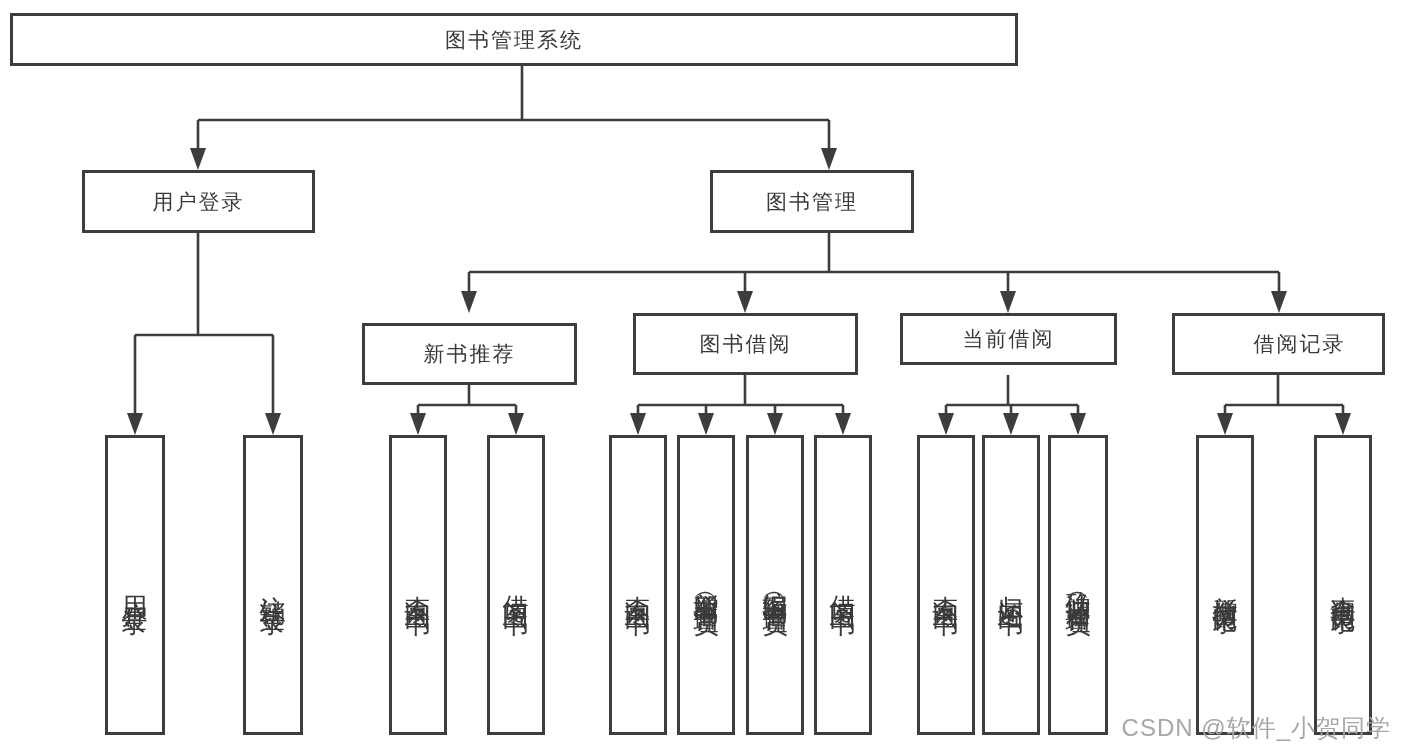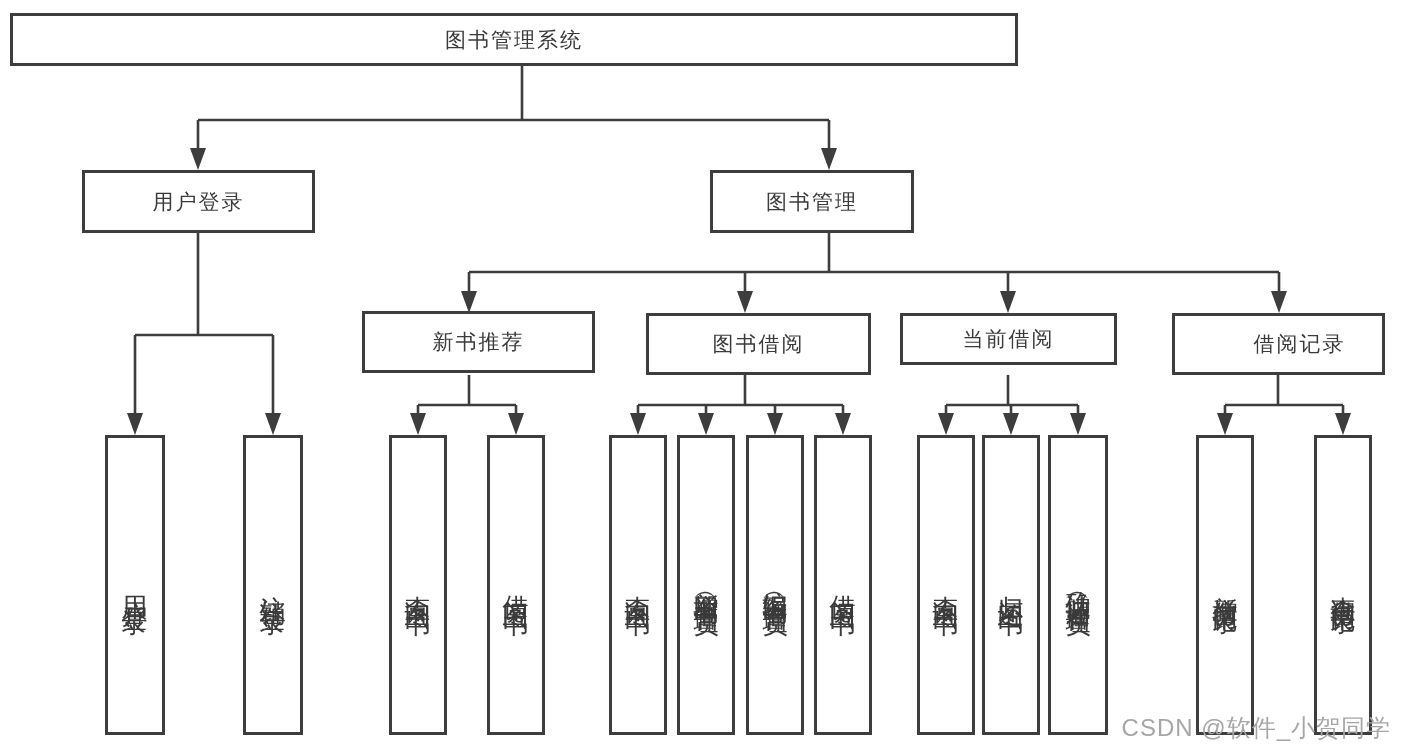--- a/index.html
+++ b/index.html
@@ -117,24 +117,24 @@
     <span>图书管理系统</span>
   </div>
 
   <div class="box hbox" style="left:82px;top:170px;width:233px;height:63px;">
     <span>用户登录</span>
   </div>
   <div class="box hbox" style="left:710px;top:170px;width:204px;height:63px;">
     <span>图书管理</span>
   </div>
 
-  <div class="box hbox" style="left:362px;top:311px;width:233px;height:62px;">
+  <div class="box hbox" style="left:362px;top:323px;width:215px;height:62px;">
     <span>新书推荐</span>
   </div>
-  <div class="box hbox" style="left:633px;top:313px;width:225px;height:62px;margin-left:13px;">
+  <div class="box hbox" style="left:633px;top:313px;width:225px;height:62px;">
     <span>图书借阅</span>
   </div>
   <div class="box hbox" style="left:900px;top:313px;width:217px;height:52px;">
     <span>当前借阅</span>
   </div>
   <div class="box hbox" style="left:1172px;top:313px;width:213px;height:62px;padding-left:42px;">
     <span>借阅记录</span>
   </div>
 
   <div class="box vbox" style="left:105px;top:435px;width:60px;height:300px;">

